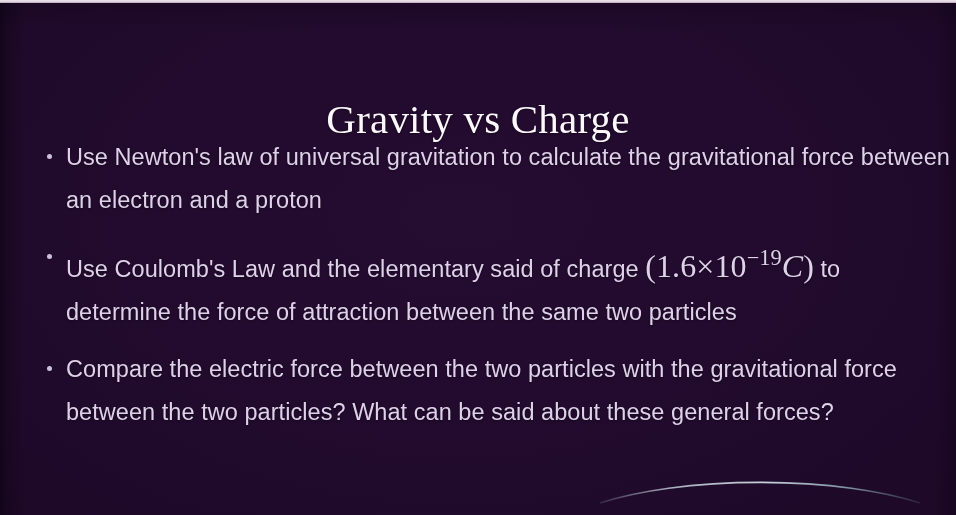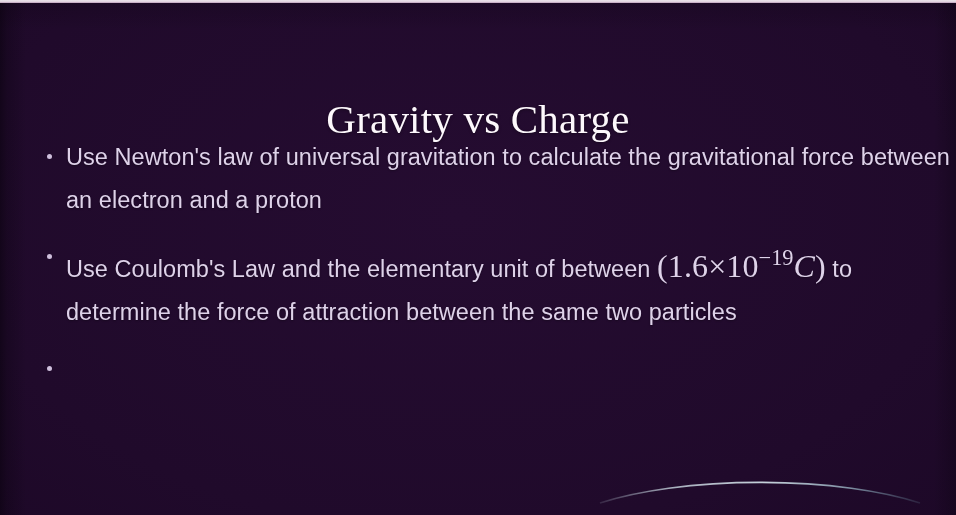--- a/index.html
+++ b/index.html
@@ -143,25 +143,26 @@
 
   <ul id="bullets">
 
     <li class="bullet">
       <span class="marker"></span>
       <span class="txt">Use Newton's law of universal gravitation to calculate the gravitational force between an electron and a proton</span>
     </li>
 
     <li class="bullet">
       <span class="marker"></span>
-      <span class="txt">Use Coulomb's Law and the elementary unit of between </span><span class="mathrun"><span class="mo">(</span><span class="mn">1.6</span><span class="mo">×</span><span class="mn">10</span><span class="sup">−19</span><span class="mi">C</span><span class="mo">)</span></span><span class="txt"> to determine the force of attraction between the same two particles</span>
+      <span class="txt">Use Coulomb's Law and the elementary said of charge </span><span class="mathrun"><span class="mo">(</span><span class="mn">1.6</span><span class="mo">×</span><span class="mn">10</span><span class="sup">−19</span><span class="mi">C</span><span class="mo">)</span></span><span class="txt"> to determine the force of attraction between the same two particles</span>
     </li>
 
     <li class="bullet">
       <span class="marker"></span>
+      <span class="txt">Compare the electric force between the two particles with the gravitational force between the two particles? What can be said about these general forces?</span>
     </li>
 
   </ul>
 
   <div id="arc-decoration">
     <svg width="396" height="53" viewBox="0 0 396 53" xmlns="http://www.w3.org/2000/svg">
       <defs>
         <linearGradient id="arcgrad" x1="0" y1="0" x2="1" y2="0">
           <stop offset="0%" stop-color="#b9c9d6" stop-opacity="0.15"></stop>
           <stop offset="22%" stop-color="#c8d6e0" stop-opacity="0.80"></stop>

